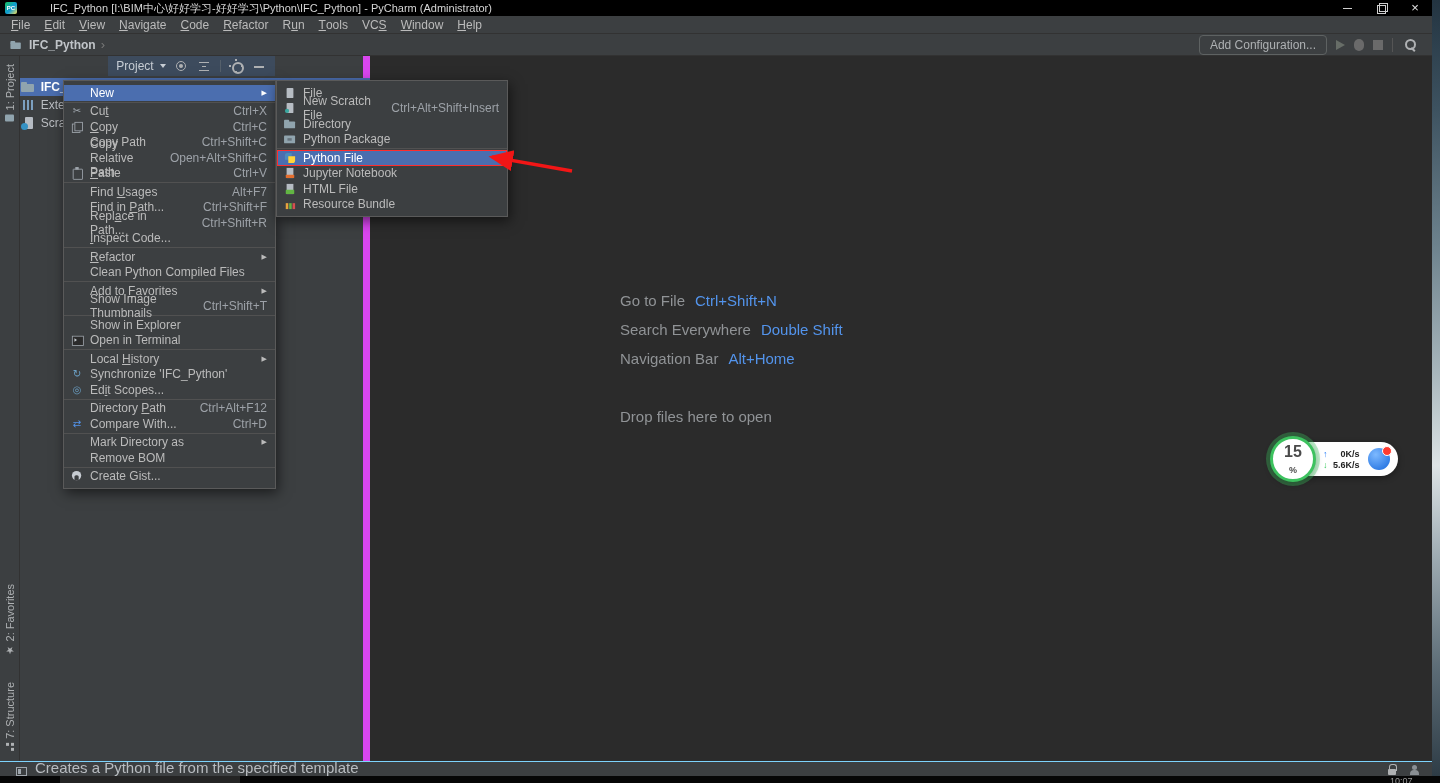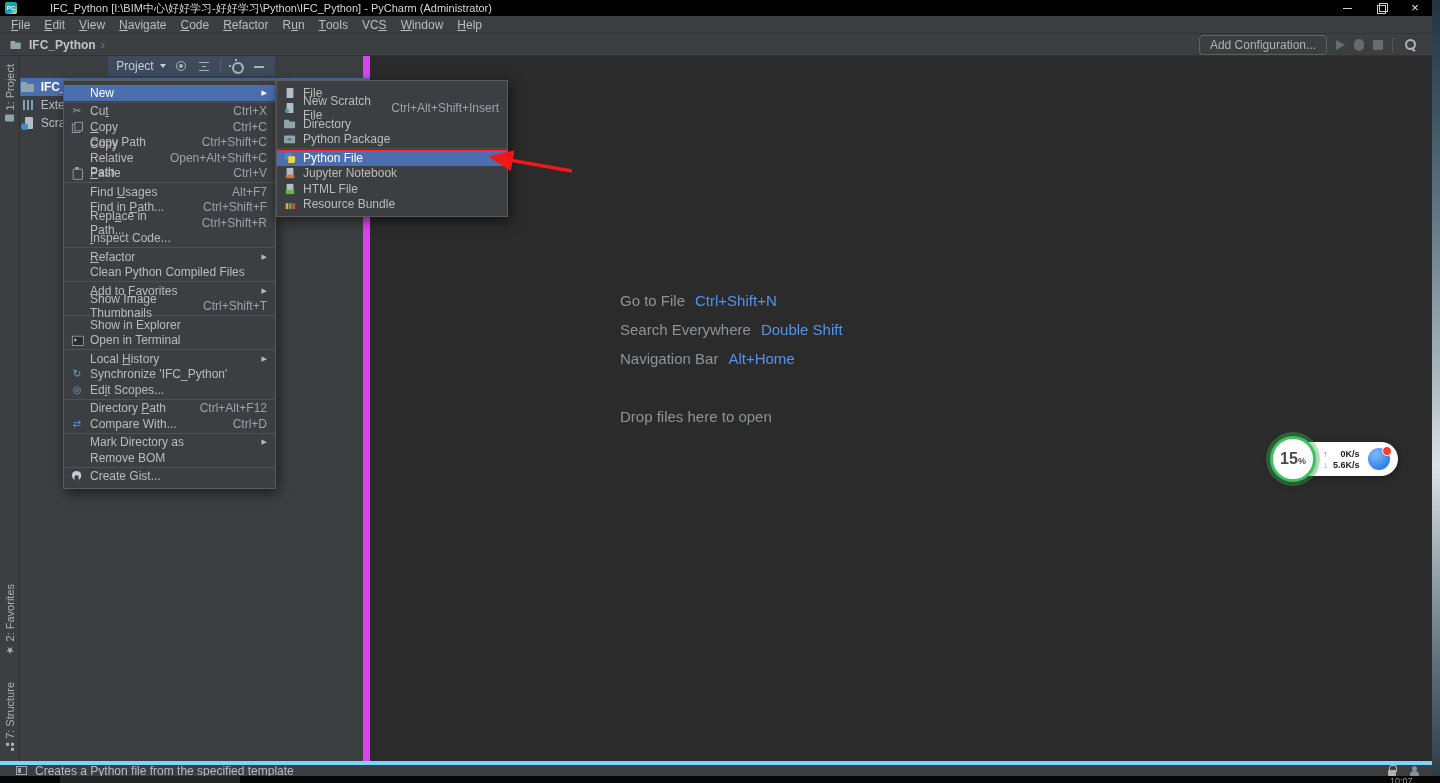--- a/index.html
+++ b/index.html
@@ -123,40 +123,40 @@
   .menu-row.selected .marrow { color:#fff; }
   .menu-sep { height:1px; background:#515151; margin:1px 0; }
 
   
   .anno { position:absolute; left:480px; top:140px; z-index:11; pointer-events:none; }
 
   
   .widget { position:absolute; left:1270px; top:436px; display:flex; align-items:center; z-index:12; }
   .w-circle { width:46px; height:46px; border-radius:50%; background:#fff; border:3px solid #3DC25F;
     box-shadow:0 0 0 4px rgba(61,194,95,.35),0 2px 6px rgba(0,0,0,.35);
-    display:flex; align-items:center; justify-content:center; z-index:2; color:#4a4a4a; font-weight:bold; }
+    display:flex; align-items:center; justify-content:center; z-index:2; color:#4a4a4a; font-weight:bold;flex-direction:column; }
   .w-cpu { font-size:16px; } .w-cpu-unit { font-size:9px; margin-top:4px; }
   .w-pill { height:34px; background:#fff; border-radius:17px; margin-left:-23px; padding:0 8px 0 30px;
     display:flex; align-items:center; box-shadow:0 2px 6px rgba(0,0,0,.35); z-index:1; }
   .w-rates { display:flex; flex-direction:column; gap:1px; }
   .w-rate { display:flex; align-items:center; gap:4px; font-size:9px; font-weight:bold; color:#222; }
   .w-rate .val { min-width:28px; text-align:right; }
   .arrow-up { color:#2f81f7; font-size:9px; } .arrow-down { color:#34c759; font-size:9px; }
   .w-app { width:22px; height:22px; border-radius:50%; background:radial-gradient(circle at 35% 30%,#7db9ff,#1668dc); margin-left:8px; position:relative; }
   .w-app::after { content:""; position:absolute; top:-2px; right:-2px; width:8px; height:8px; background:#ff3b30; border:1px solid #fff; border-radius:50%; }
 
   
   .toolwin { height:18px; background:#3C3F41; border-top:1px solid #323232; display:flex; align-items:center; font-size:11px; color:#bbb; padding:0 14px 0 26px; flex:none; }
   .tw-item { display:flex; align-items:center; gap:4px; margin-right:22px; }
   .tw-right { margin-left:auto; display:flex; align-items:center; gap:4px; }
   .balloon { position:relative; width:14px; height:14px; }
   .balloon::before { content:""; position:absolute; left:2px; top:2px; width:9px; height:8px; border:1px solid #afb1b3; border-radius:50%; }
   .balloon::after  { content:""; position:absolute; left:4px; top:10px; width:0; height:0; border-top:3px solid #afb1b3; border-right:4px solid transparent; }
 
-  .statusbar { height:15px; background:#3C3F41; border-top:4px solid #7dd3fc; display:flex; align-items:center; font-size:12px; color:#b8bcc0; flex:none; }
+  .statusbar { height:15px; background:#3C3F41; border-top:1px solid #7dd3fc; display:flex; align-items:flex-end; font-size:15px; color:#b8bcc0; flex:none; }
   .sbwin { width:11px; height:9px; border:1px solid #9fa6ad; position:relative; margin:0 8px 0 16px; flex:none; }
   .sbwin::before { content:""; position:absolute; left:1px; top:1px; width:3px; height:5px; background:#9fa6ad; }
   .sb-right { margin-left:auto; display:flex; align-items:center; gap:10px; padding-right:12px; }
   .lockic { position:relative; width:12px; height:12px; }
   .lockic::before { content:""; position:absolute; left:3px; top:0; width:6px; height:6px; border:1px solid #afb1b3; border-bottom:none; border-radius:3px 3px 0 0; }
   .lockic::after  { content:""; position:absolute; left:2px; top:5px; width:8px; height:6px; background:#afb1b3; border-radius:1px; }
   .hector { position:relative; width:12px; height:12px; }
   .hector::before { content:""; position:absolute; left:4px; top:1px; width:5px; height:5px; border-radius:50%; background:#8a8f94; }
   .hector::after  { content:""; position:absolute; left:2px; top:6px; width:9px; height:5px; border-radius:4px 4px 0 0; background:#8a8f94; }
 

